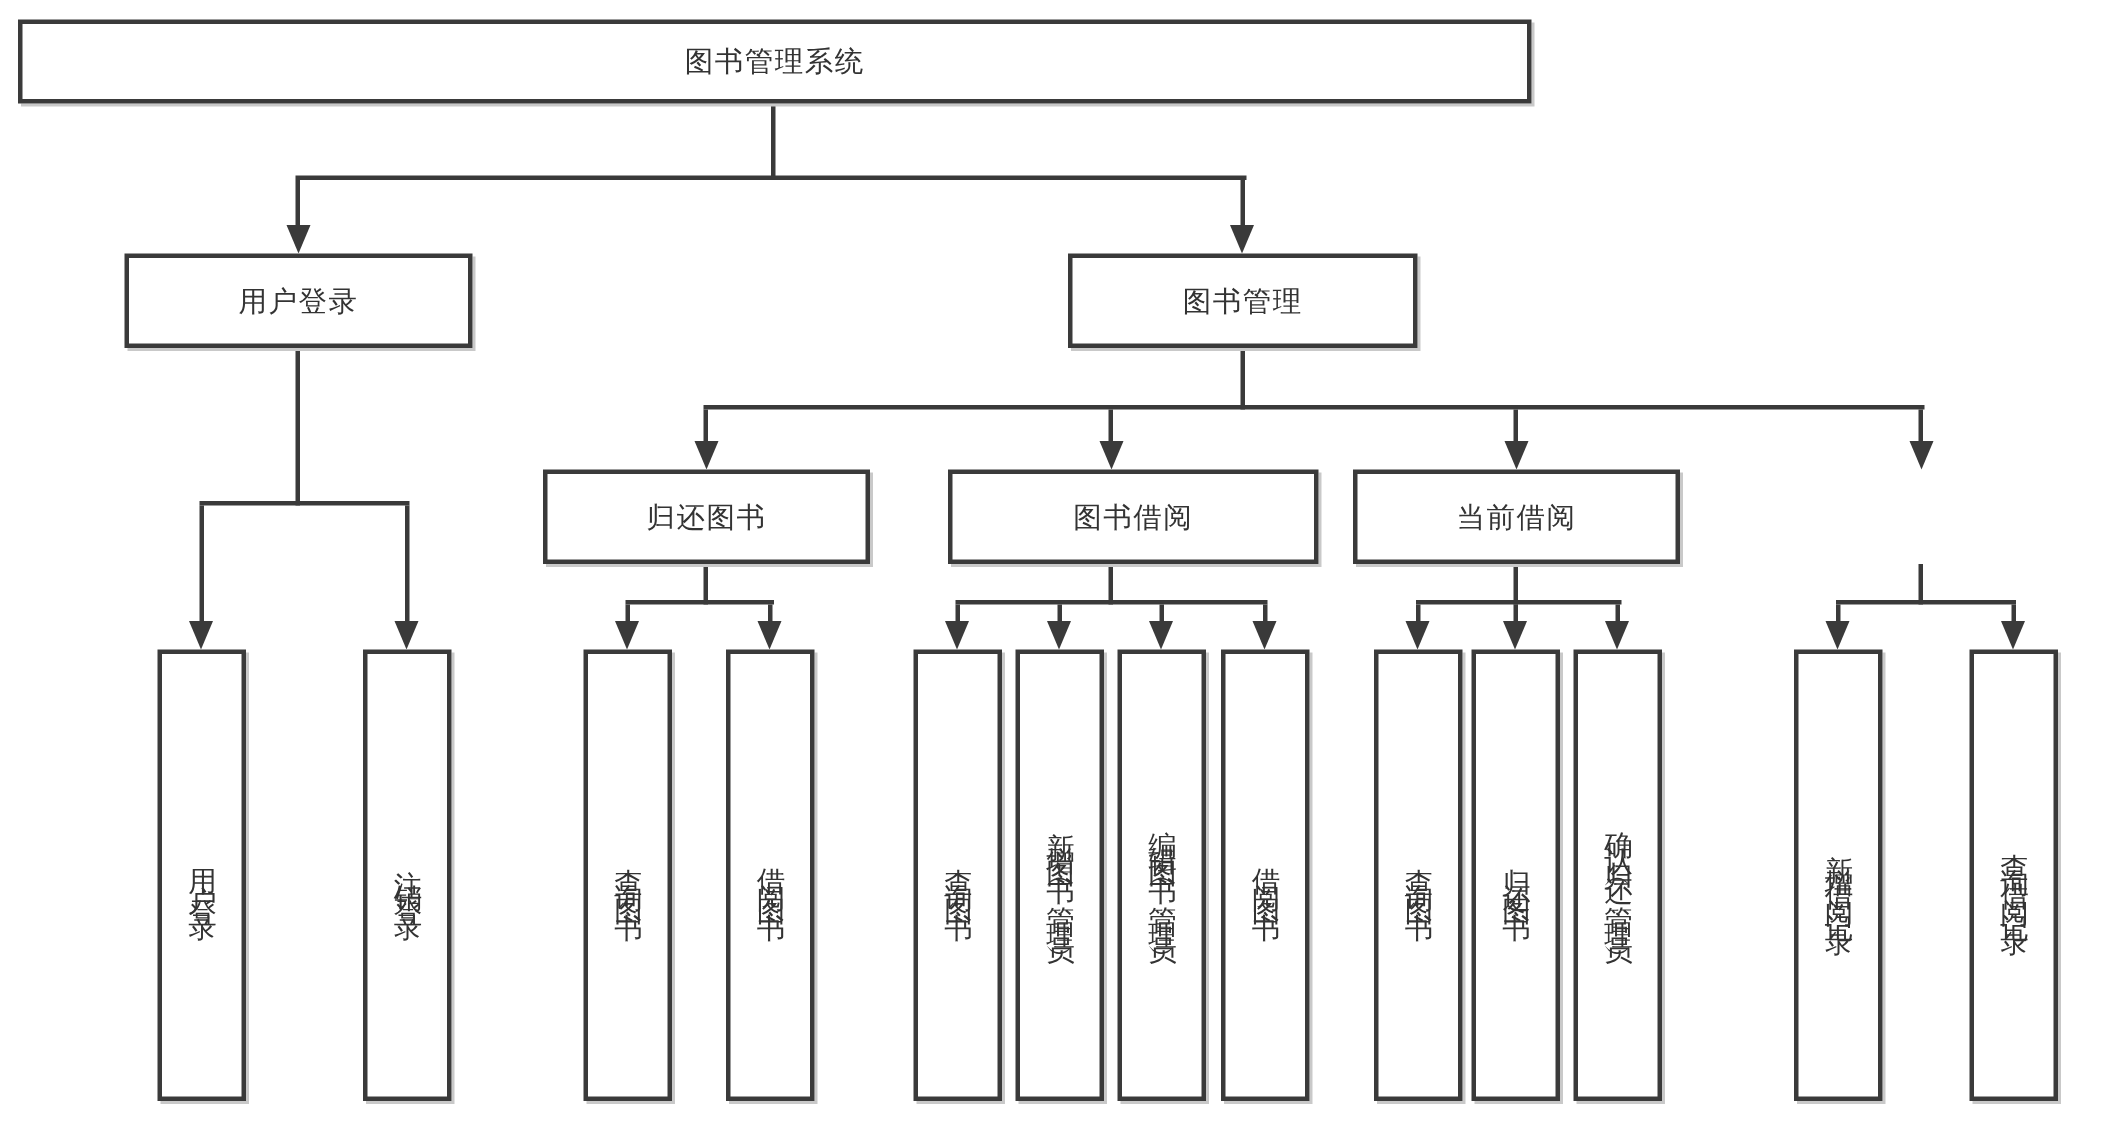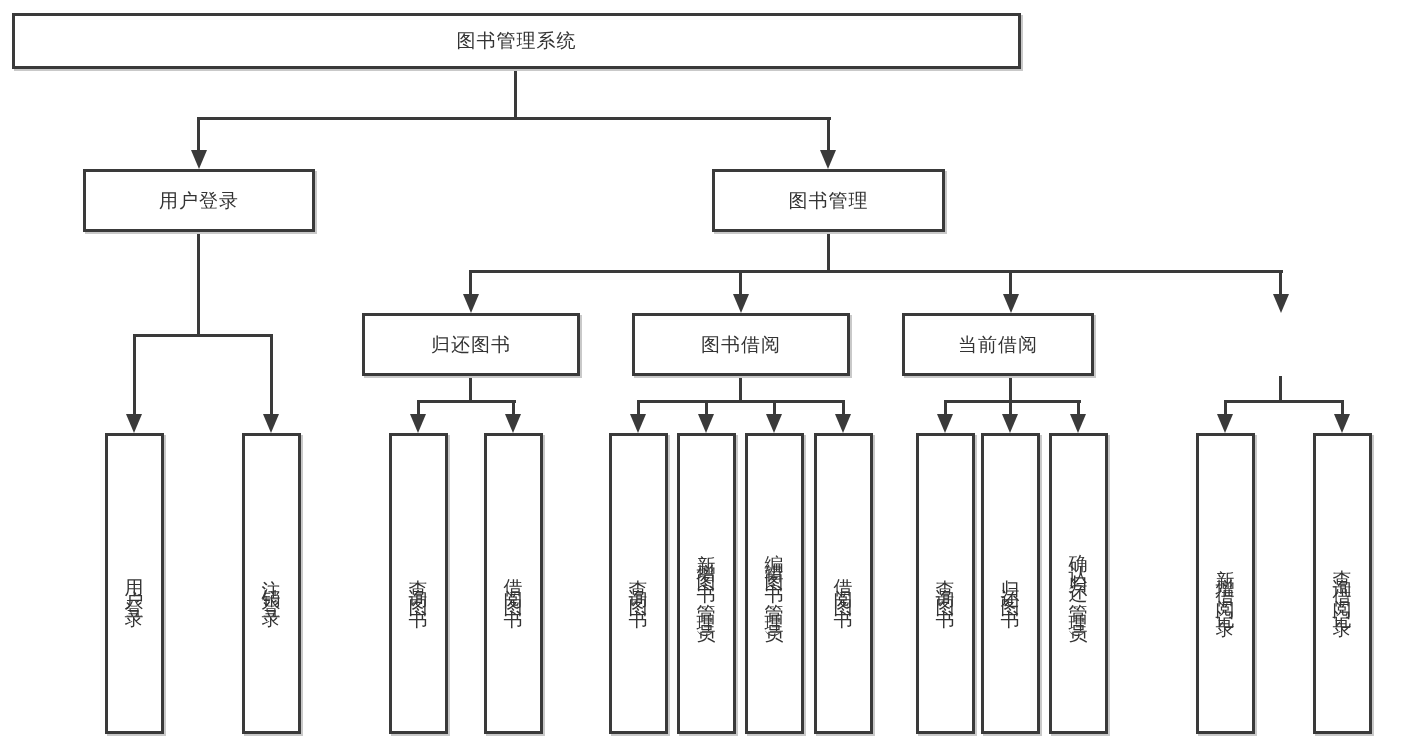--- a/index.html
+++ b/index.html
@@ -94,24 +94,24 @@
   <div class="v" style="left:739px;top:273px;height:25px"></div>
   <div class="arr" style="left:733px;top:294px"></div>
   <div class="v" style="left:1009px;top:273px;height:25px"></div>
   <div class="arr" style="left:1003px;top:294px"></div>
   <div class="v" style="left:1279px;top:273px;height:25px"></div>
   <div class="arr" style="left:1273px;top:294px"></div>
 
   <div class="box" style="left:362px;top:313px;width:218px;height:63px">
     <span class="lbl">归还图书</span>
   </div>
-  <div class="box" style="left:632px;top:313px;width:218px;height:63px">
+  <div class="box" style="left:632px;top:313px;width:247px;height:63px">
     <span class="lbl">图书借阅</span>
   </div>
-  <div class="box" style="left:902px;top:313px;width:192px;height:63px">
+  <div class="box" style="left:902px;top:313px;width:218px;height:63px">
     <span class="lbl">当前借阅</span>
   </div>
 
   <div class="v" style="left:469px;top:376px;height:27px"></div>
   <div class="h" style="left:417px;top:400px;width:99px"></div>
   <div class="v" style="left:417px;top:403px;height:13px"></div>
   <div class="arr" style="left:410px;top:414px"></div>
   <div class="v" style="left:512px;top:403px;height:13px"></div>
   <div class="arr" style="left:505px;top:414px"></div>
 

